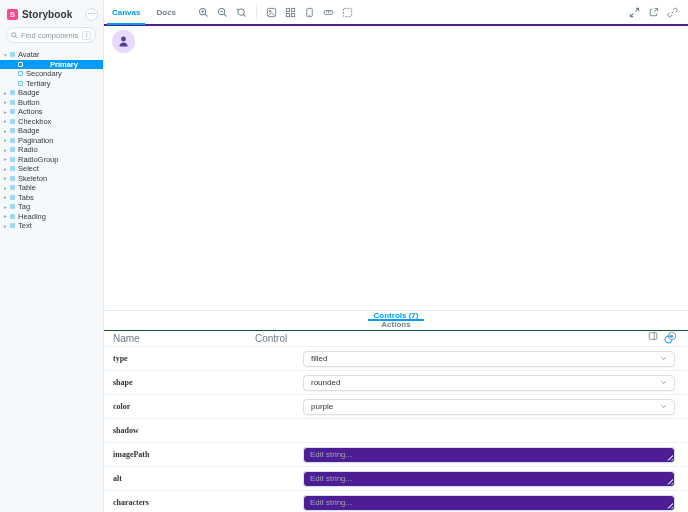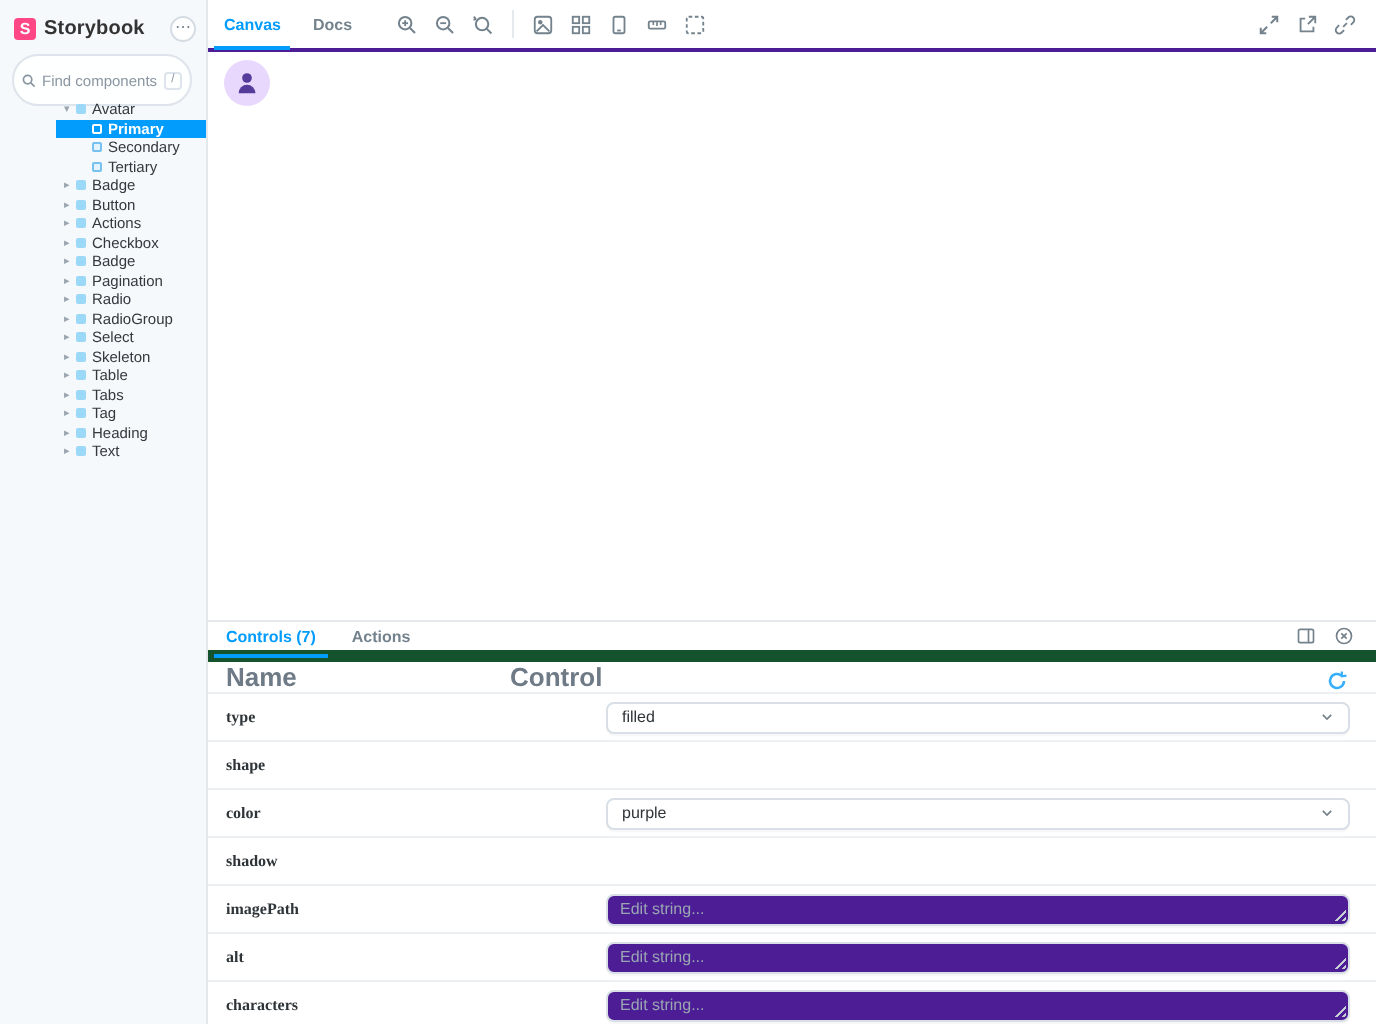--- a/index.html
+++ b/index.html
@@ -18,36 +18,36 @@
     width:11px; height:11px; border-radius:2px; background:#FF4785;
     color:#fff; font-size:8px; font-weight:bold; display:flex; align-items:center; justify-content:center;
   }
   .brand-title { margin-left:4px; font-size:10px; font-weight:bold; color:#333; letter-spacing:.1px; }
   .menu-btn {
     margin-left:auto; width:13px; height:13px; border-radius:50%;
     border:1px solid #D5DCE4; color:#73828C; font-size:8px; line-height:10px;
     display:flex; align-items:center; justify-content:center; background:#fff;
   }
   .search {
-    position:absolute; top:27px; left:6px; width:90px; height:26px;
+    position:absolute; top:27px; left:6px; width:90px; height:16px;
     border:1px solid #DEE4EB; border-radius:14px; background:rgba(255,255,255,.9);
     display:flex; align-items:center; padding:0 4px;
   }
   .search .ph { font-size:7.5px; color:#8A96A1; margin-left:3px; white-space:nowrap; }
   .search .key {
     margin-left:auto; width:9px; height:9px; border:1px solid #DEE4EB; border-radius:2px;
     font-size:6px; color:#8A96A1; display:flex; align-items:center; justify-content:center;
   }
   .tree { position:absolute; top:50px; left:0; right:0; font-size:7.5px; color:#33393F; }
-  .tree-row { height:9.5px; display:flex; align-items:center; padding-left:4px; white-space:nowrap; cursor:default;margin-left:28px; }
+  .tree-row { height:9.5px; display:flex; align-items:center; padding-left:4px; white-space:nowrap; cursor:default; }
   .tree-row .caret { width:6px; font-size:5.5px; color:#9AA5AF; flex:none; }
   .comp-icon { width:5px; height:5px; border-radius:1px; background:#9CD8F7; margin-right:3px; flex:none; }
   .story-icon { width:5px; height:5px; border-radius:1px; border:1px solid #77C1F0; background:#E3F3FD; margin-right:3px; flex:none; }
   .tree-row.story { padding-left:18px; }
-  .tree-row.selected { background:#029CFD; color:#fff; font-weight:bold; }
+  .tree-row.selected { background:#029CFD; color:#fff; font-weight:bold;gap:24px; }
   .tree-row.selected .story-icon { border-color:#fff; background:transparent; }
   
   .toolbar {
     position:absolute; left:104px; right:0; top:0; height:26px;
     border-bottom:2px solid #4c1d95; display:flex; align-items:center; background:#fff;
   }
   .tab { height:26px; display:flex; align-items:center; padding:0 8px; font-size:8px; font-weight:bold; color:#73828C; position:relative; }
   .tab.active { color:#029CFD; }
   .tab.active::after { content:""; position:absolute; left:3px; right:3px; bottom:0; height:2px; background:#029CFD; }
   .icon-btn { width:14px; height:14px; margin:0 2.5px; display:flex; align-items:center; justify-content:center; }
@@ -56,28 +56,28 @@
   .tool-left { display:flex; align-items:center; margin-left:10px; }
   .tool-right { display:flex; align-items:center; margin-left:auto; margin-right:6px; }
   
   .canvas { position:absolute; left:104px; right:0; top:27px; height:283px; background:#fff; }
   .avatar {
     position:absolute; left:8px; top:3px; width:23px; height:23px; border-radius:50%;
     background:#E9D8FD; display:flex; align-items:center; justify-content:center;
   }
   
   .panel { position:absolute; left:104px; right:0; top:310px; bottom:0; border-top:1px solid #E6EAEE; background:#fff; }
-  .panel-tabs { height:20px; display:flex; align-items:center; border-bottom:6px solid #14532d; }
+  .panel-tabs { height:20px; display:flex; align-items:center; border-bottom:1px solid #14532d;flex-direction:column; }
   .ptab { height:20px; display:flex; align-items:center; padding:0 9px; font-size:8px; font-weight:bold; color:#73828C; position:relative; }
   .ptab.active { color:#029CFD; }
   .ptab.active::after { content:""; position:absolute; left:3px; right:3px; bottom:-1px; height:2px; background:#029CFD; }
   .ptab-icons { margin-left:auto; margin-right:7px; display:flex; align-items:center; }
   .args-header {
     height:16px; display:grid; grid-template-columns:142px 1fr; align-items:center;
-    padding-left:9px; border-bottom:1px solid #EDF0F3; font-size:13px; font-weight:bold; color:#6E7A86; position:relative;
+    padding-left:9px; border-bottom:1px solid #EDF0F3; font-size:10px; font-weight:normal; color:#6E7A86; position:relative;
   }
   .reset-btn { position:absolute; right:14px; top:2.5px; width:11px; height:11px; }
   .arg-row {
     display:grid; grid-template-columns:142px 1fr; align-items:center;
     padding-left:9px; height:24px; border-bottom:1px solid #EDF0F3;
   }
   .arg-name { font-size:8px; font-weight:bold; color:#2E3438;font-family:Liberation Serif, serif; }
   .arg-ctrl { padding-right:13px;margin-left:48px; }
   .select {
     height:16px; border:1px solid #D9DFE6; border-radius:4px; background:#fff;
@@ -340,20 +340,28 @@
           <div class="select">
             <span>filled</span>
             <svg width="7" height="7" viewBox="0 0 10 10">
               <path d="M2 3.5 L5 6.5 L8 3.5" fill="none" stroke="#73828C" stroke-width="1.2"></path>
             </svg>
           </div>
         </div>
       </div>
       <div class="arg-row">
         <div class="arg-name">shape</div>
+        <div class="arg-ctrl">
+          <div class="select">
+            <span>rounded</span>
+            <svg width="7" height="7" viewBox="0 0 10 10">
+              <path d="M2 3.5 L5 6.5 L8 3.5" fill="none" stroke="#73828C" stroke-width="1.2"></path>
+            </svg>
+          </div>
+        </div>
       </div>
       <div class="arg-row">
         <div class="arg-name">color</div>
         <div class="arg-ctrl">
           <div class="select">
             <span>purple</span>
             <svg width="7" height="7" viewBox="0 0 10 10">
               <path d="M2 3.5 L5 6.5 L8 3.5" fill="none" stroke="#73828C" stroke-width="1.2"></path>
             </svg>
           </div>

